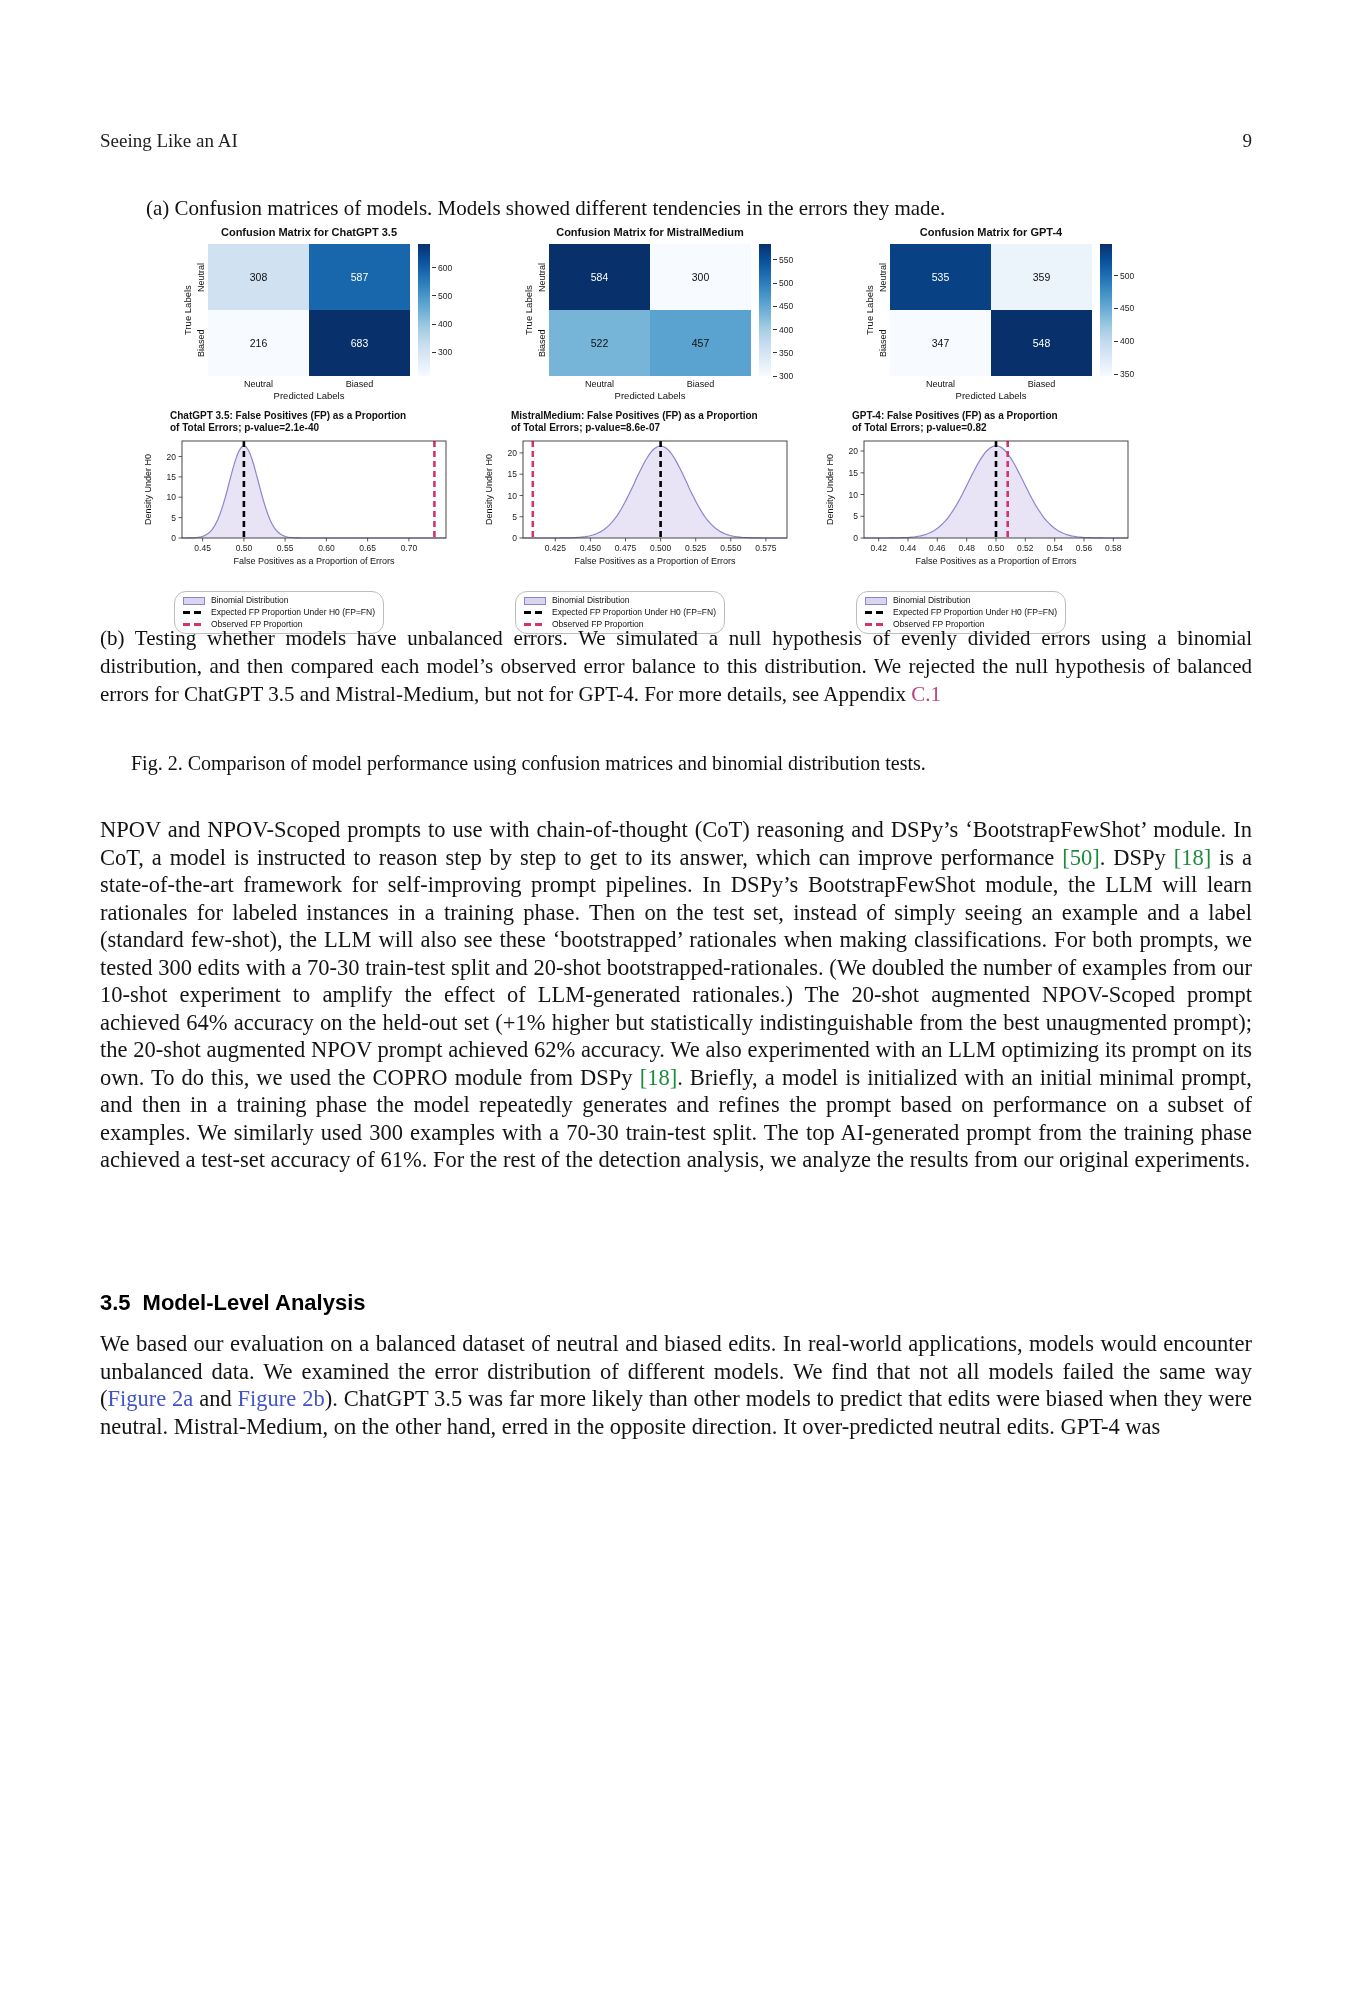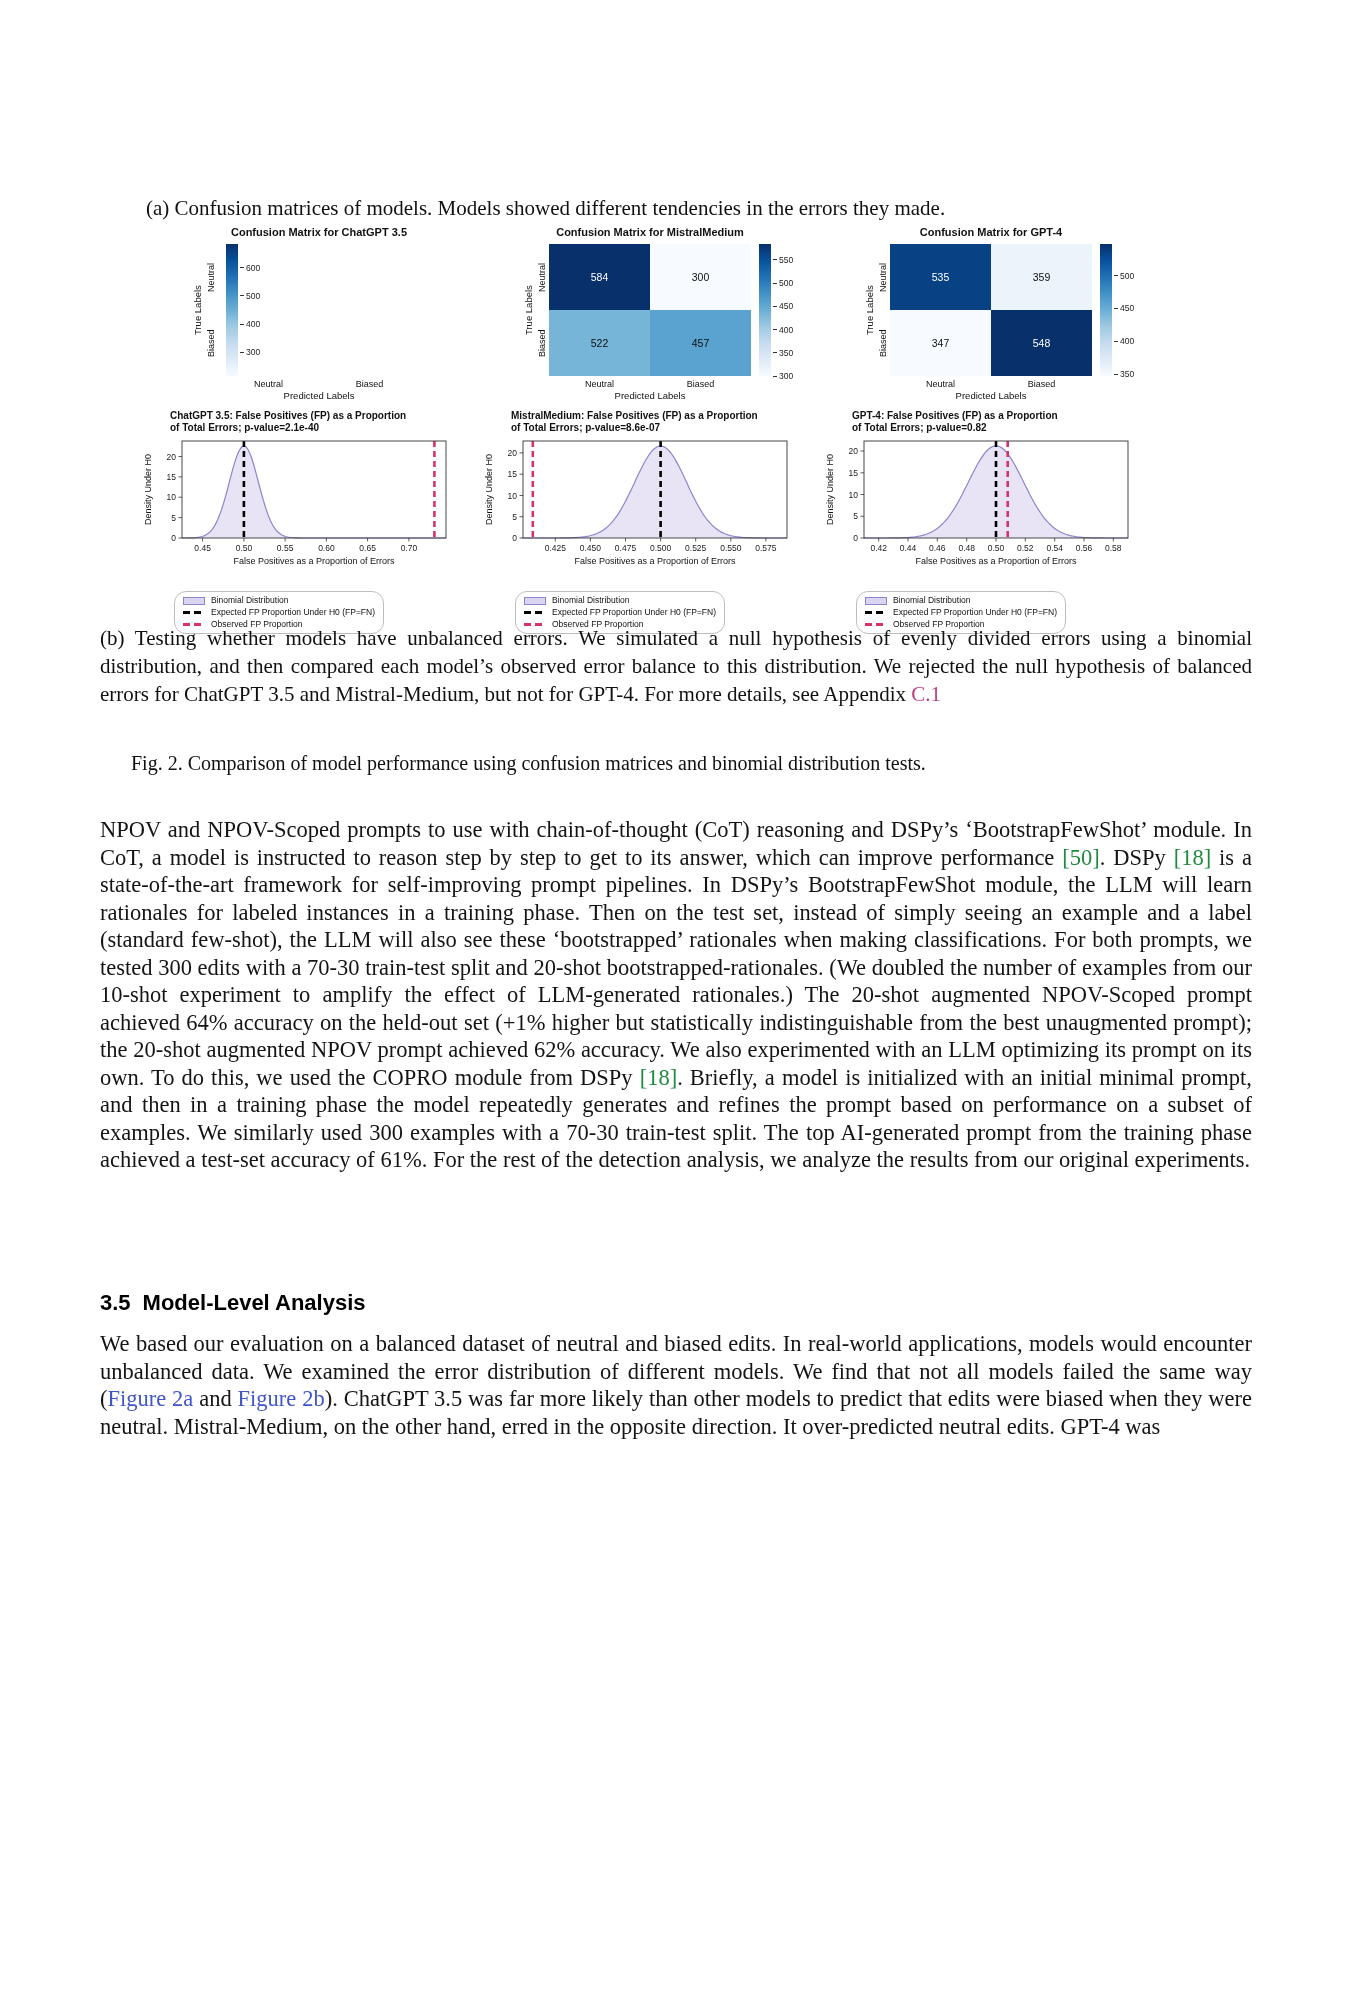--- a/index.html
+++ b/index.html
@@ -52,32 +52,42 @@
   .ref{cursor:pointer;text-decoration:none}
   .citation{color:var(--citation)}
   .figure-link{color:var(--figure-link)}
   .appendix-link{color:var(--appendix-link)}
 </style>
 </head>
 <body>
 
 <div class="page">
 
+  <div class="running-header">
+    <span>Seeing Like an AI</span>
+    <span>9</span>
+  </div>
 
   <div class="caption-a">(a) Confusion matrices of models. Models showed different tendencies in the errors they made.</div>
 
   <div class="charts-row">
     <div class="chart-col">
       <div class="cm">
           <div class="cm-title">Confusion Matrix for ChatGPT 3.5</div>
           <div class="cm-main">
             <div class="cm-ylabel">True Labels</div>
             <div class="cm-yticks">
               <div class="cm-ytick">Neutral</div>
               <div class="cm-ytick">Biased</div>
+            </div>
+            <div class="cm-grid">
+              <div class="cm-cell" style="background:rgb(208,226,242);color:#101010">308</div>
+              <div class="cm-cell" style="background:rgb(24,102,172);color:#ffffff">587</div>
+              <div class="cm-cell" style="background:rgb(247,251,255);color:#101010">216</div>
+              <div class="cm-cell" style="background:rgb(8,48,107);color:#ffffff">683</div>
             </div>
             <div class="cm-cbwrap">
               <div class="cm-cbbar" style="background:linear-gradient(to top, rgb(247,251,255) 0.0%,rgb(222,235,247) 12.5%,rgb(198,219,239) 25.0%,rgb(158,202,225) 37.5%,rgb(107,174,214) 50.0%,rgb(66,146,198) 62.5%,rgb(33,113,181) 75.0%,rgb(8,81,156) 87.5%,rgb(8,48,107) 100.0%)"></div>
               <span class="cb-tick" style="bottom:82.2%"><i></i>600</span>
               <span class="cb-tick" style="bottom:60.8%"><i></i>500</span>
               <span class="cb-tick" style="bottom:39.4%"><i></i>400</span>
               <span class="cb-tick" style="bottom:18.0%"><i></i>300</span>
             </div>
           </div>
           <div class="cm-xticks">

